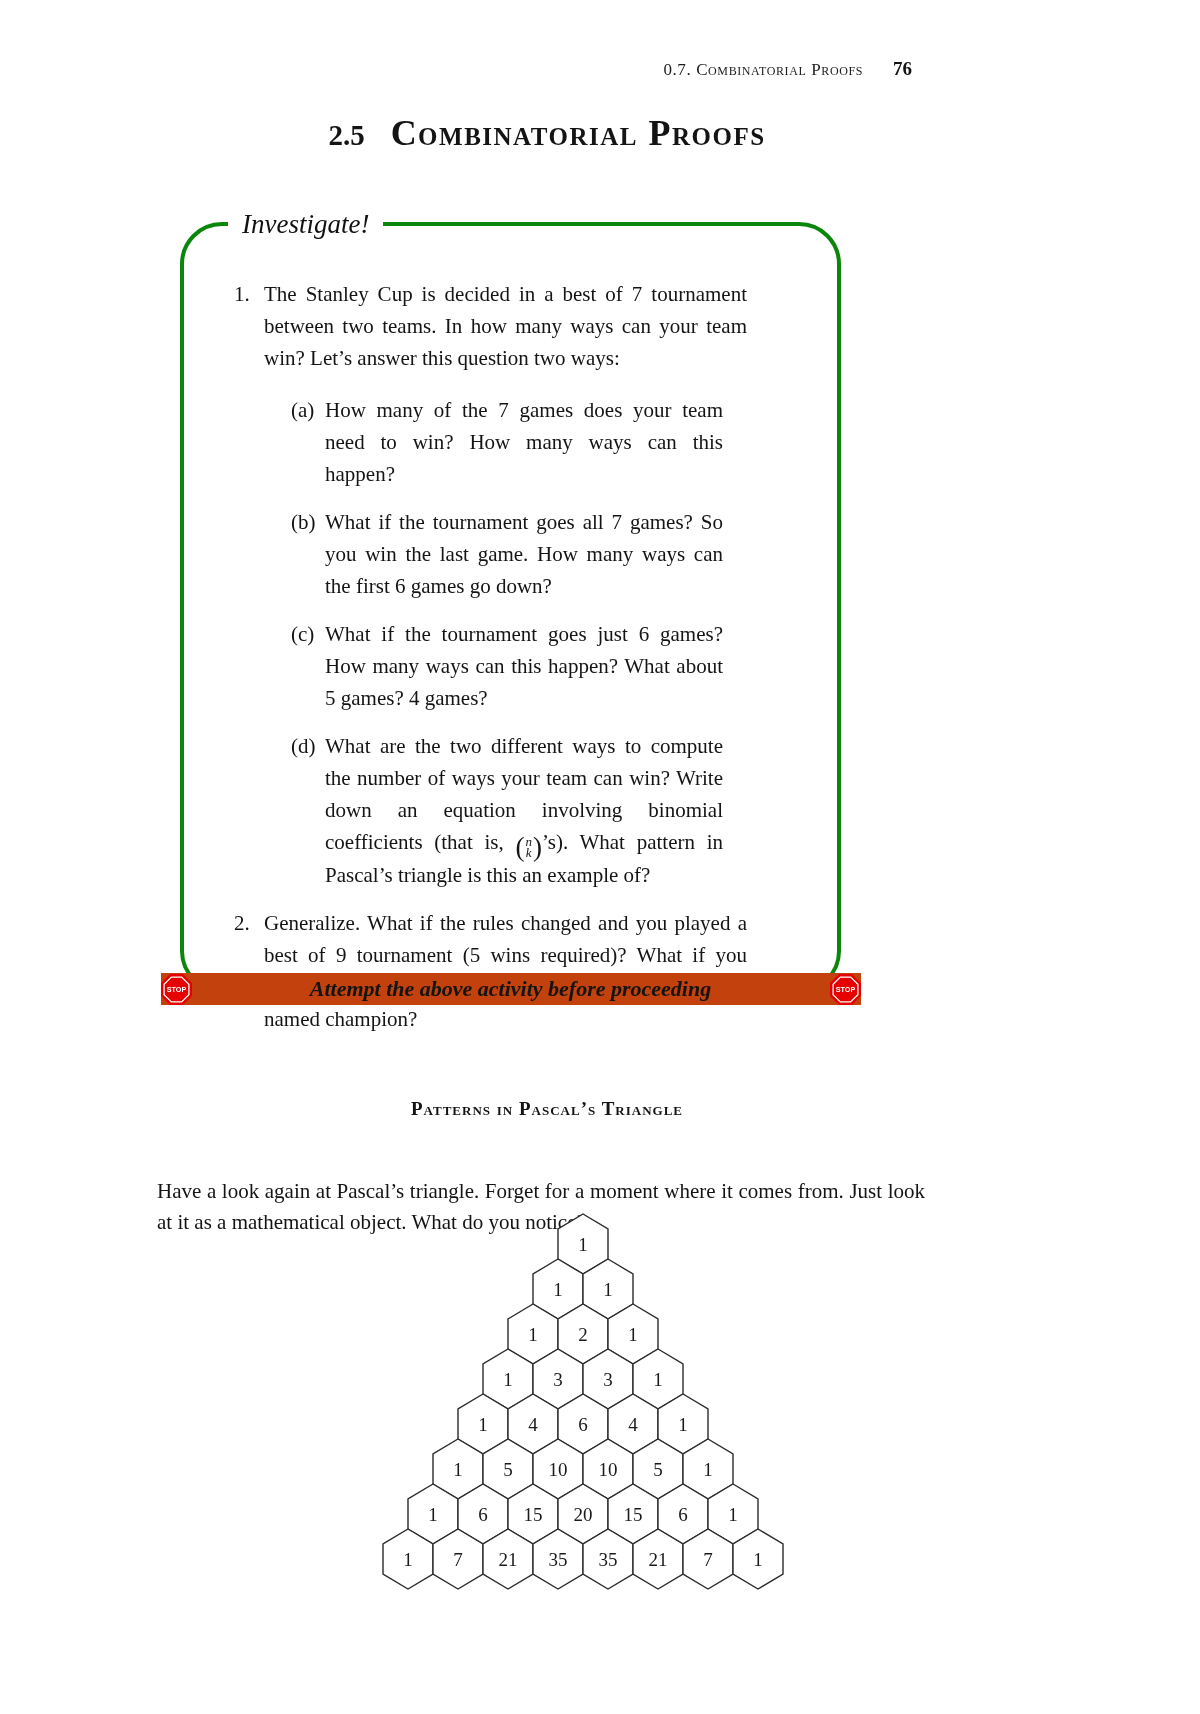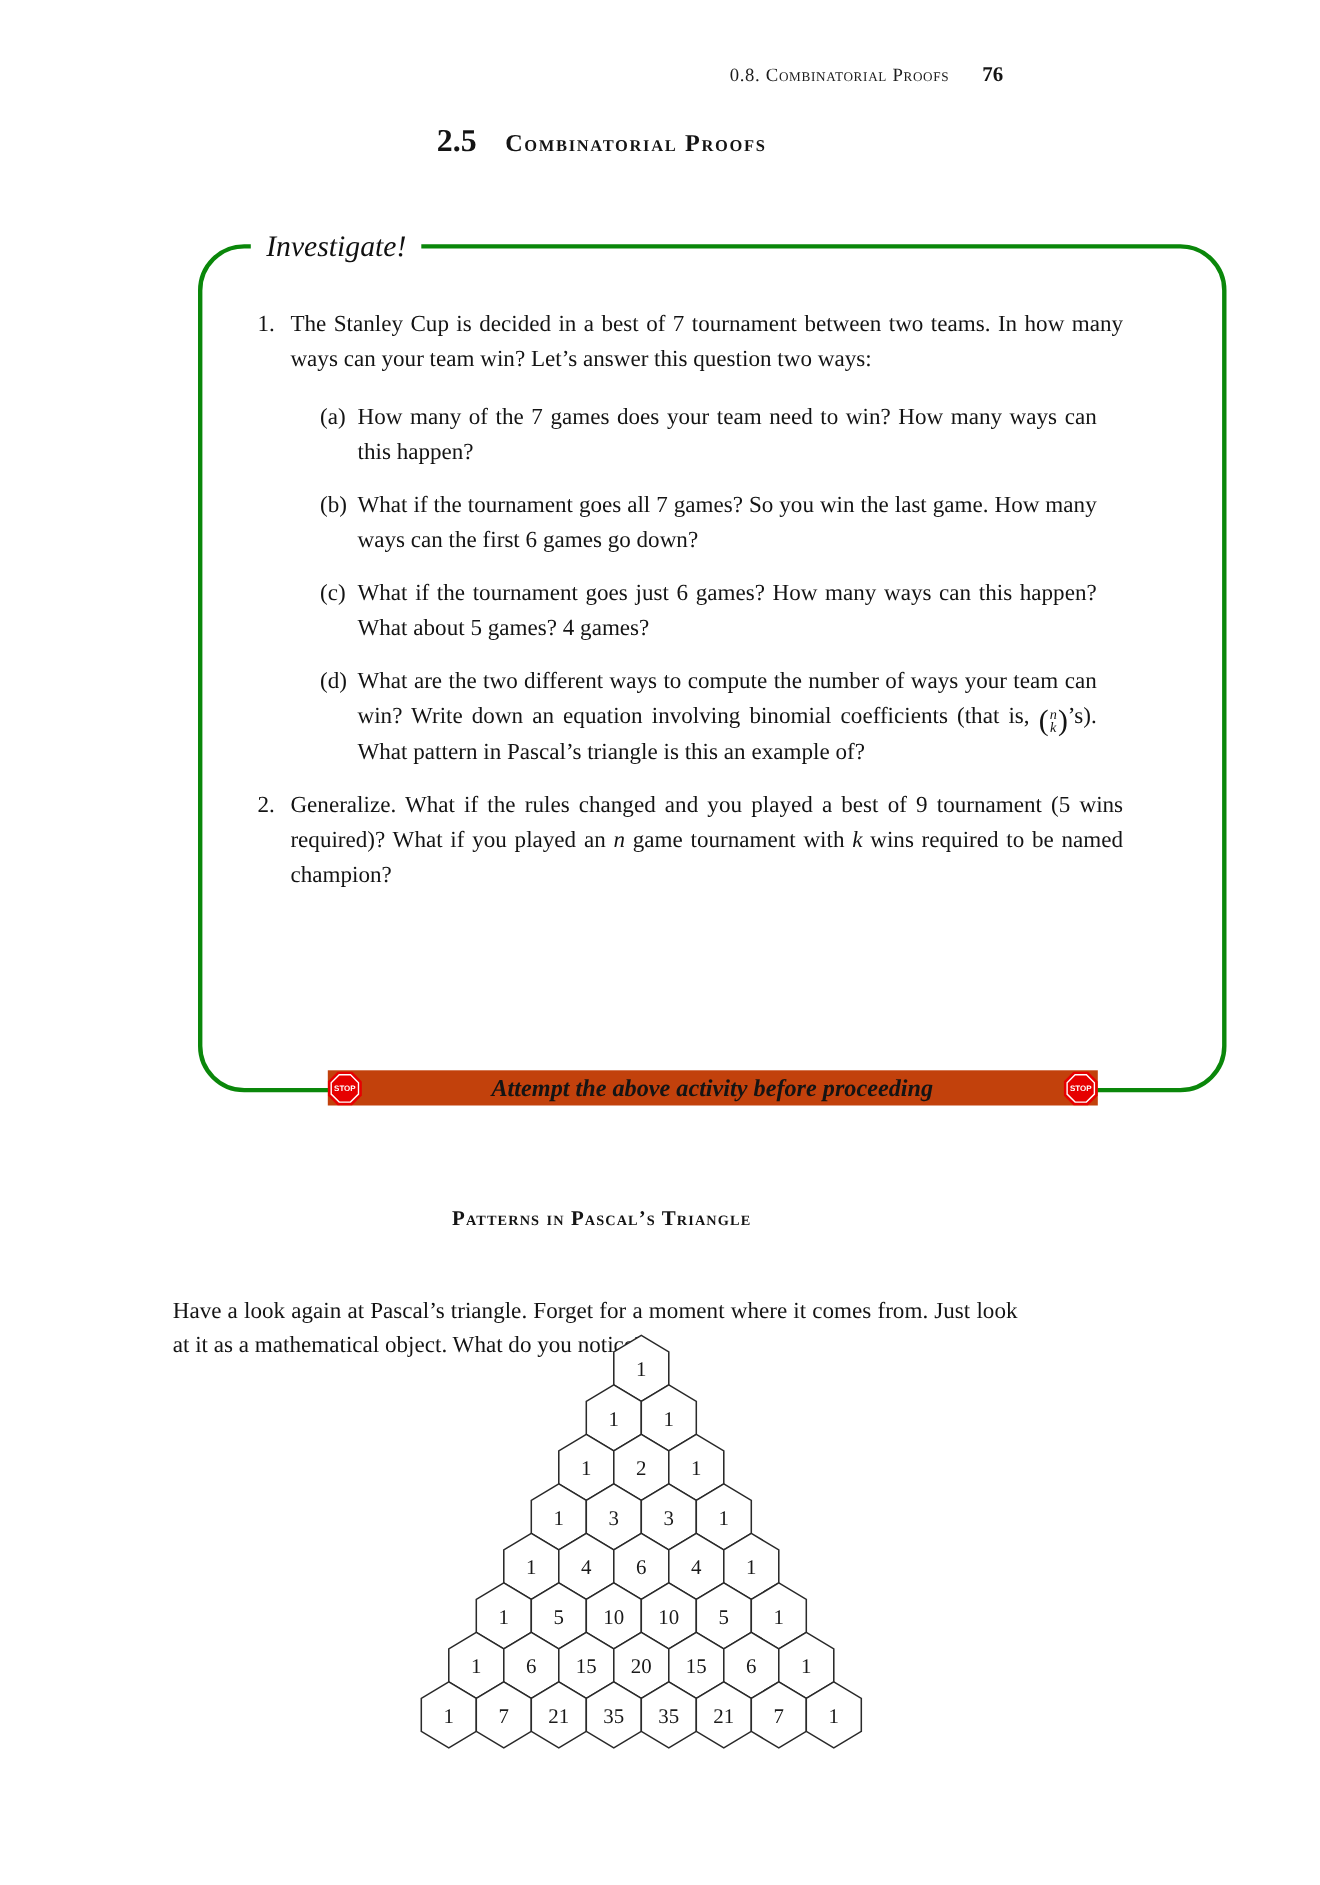--- a/index.html
+++ b/index.html
@@ -27,26 +27,26 @@
     font-weight:bold;font-size:19px;margin-left:30px;
   }
 
   
   .section-title{
     position:absolute;top:112px;left:157px;width:780px;
     text-align:center;white-space:nowrap;
   }
   .title-num{font-weight:bold;font-size:29px;margin-right:26px;}
   .title-text{
-    font-variant:small-caps;font-weight:bold;font-size:22px;letter-spacing:1.5px;
+    font-variant:small-caps;font-weight:bold;font-size:36px;letter-spacing:1.5px;
   }
 
   
   .investigate-box{
-    position:absolute;top:222px;left:180px;width:935px;height:771px;
+    position:absolute;top:222px;left:180px;width:661px;height:771px;
     border:4px solid var(--green);border-radius:42px;
     padding:52px 90px 40px 50px;
   }
   .investigate-label{
     position:absolute;top:-22px;left:44px;
     background:#fff;padding:0 14px;line-height:40px;
     font-style:italic;font-size:27px;color:#111;
   }
   .box-body{font-size:21px;line-height:32px;text-align:justify;}
   .item{display:flex;}
@@ -100,21 +100,21 @@
   .hex{fill:#ffffff;stroke:#2b2b2b;stroke-width:1.4;}
   .hexnum{
     font-family:"Liberation Serif", serif;font-size:19px;fill:#1a1a1a;
     text-anchor:middle;
   }
 </style>
 </head>
 <body>
 
 <div class="page-header">
-  <span class="header-section">0.8. Combinatorial Proofs</span>
+  <span class="header-section">0.7. Combinatorial Proofs</span>
   <span class="header-pageno">76</span>
 </div>
 
 <div class="section-title">
   <span class="title-num">2.5</span><span class="title-text">Combinatorial Proofs</span>
 </div>
 
 <div class="investigate-box">
   <div class="investigate-label">Investigate!</div>
 

